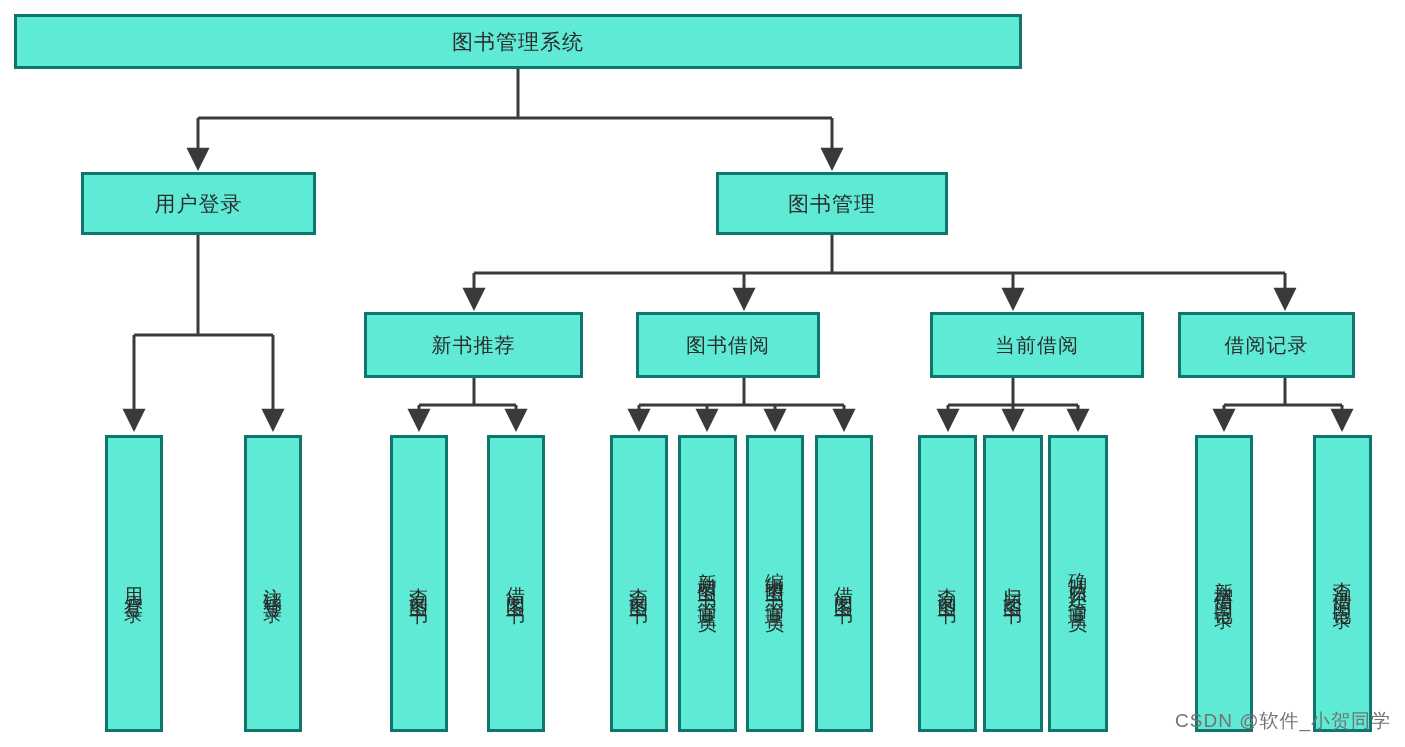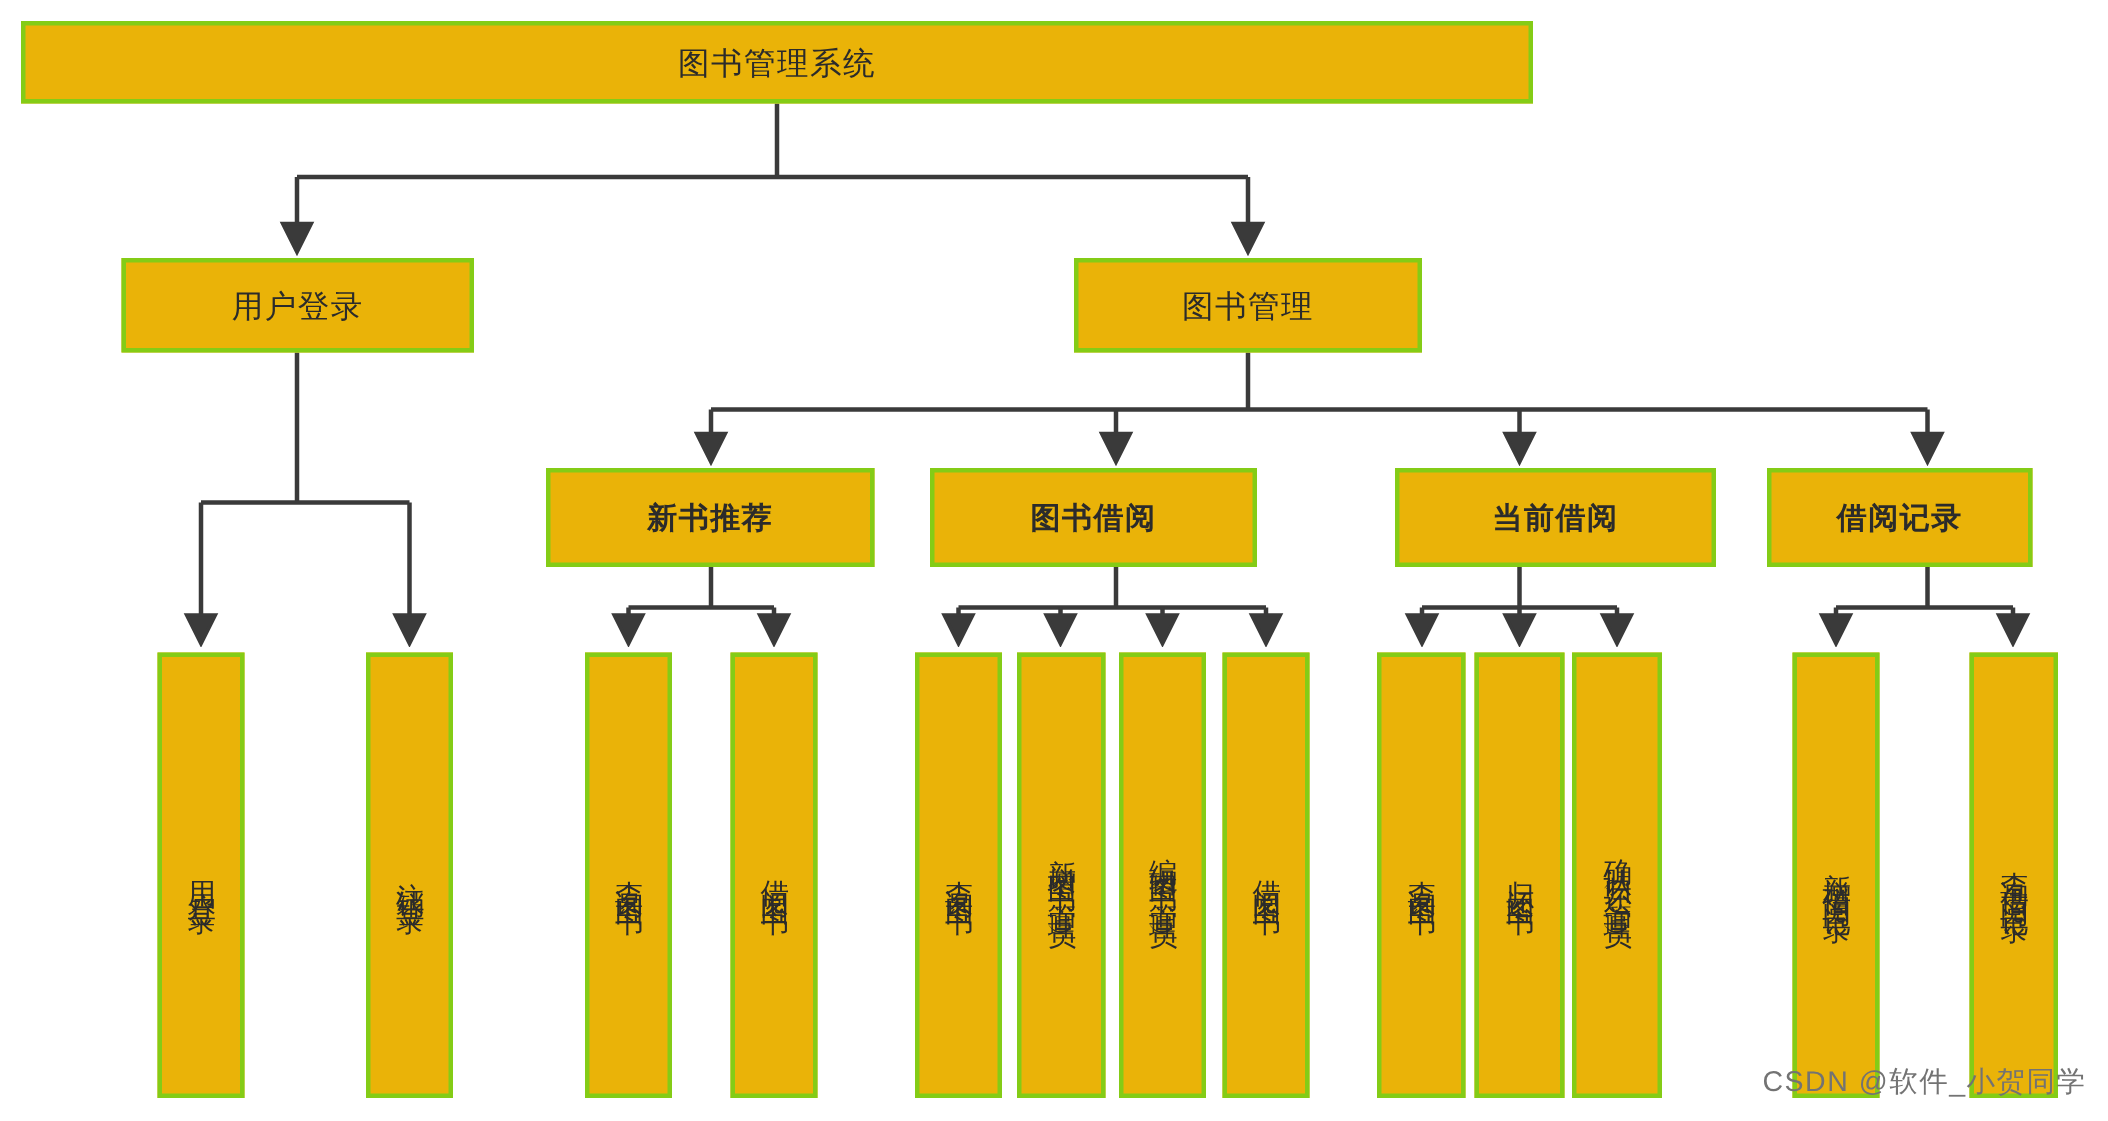--- a/index.html
+++ b/index.html
@@ -7,32 +7,32 @@
     position:relative;
     width:1405px;height:747px;
     background:#ffffff;
     font-family:"Liberation Sans","DejaVu Sans",sans-serif;
     overflow:hidden;
   }
   #connectors{position:absolute;left:0;top:0;z-index:0;}
   .box{
     position:absolute;
     box-sizing:border-box;
-    border:3px solid #84cc16;
-    background:#eab308;
+    border:3px solid #0f766e;
+    background:#5eead4;
     display:flex;
     align-items:center;
     justify-content:center;
     color:#2b2b2b;
     z-index:1;
   }
   .box-h{font-size:21px;letter-spacing:1px;}
   .box-root{left:14px;top:14px;width:1008px;height:55px;}
   .lvl2{height:63px;top:172px;}
-  .lvl3{height:66px;top:312px;font-size:20px;font-weight:bold;}
+  .lvl3{height:66px;top:312px;font-size:20px;}
   .leaf{top:435px;height:297px;}
   .leaf span{
     writing-mode:vertical-rl;
     font-size:19px;
     letter-spacing:6px;
     line-height:1;
     white-space:nowrap;
   }
   #watermark{
     position:absolute;
@@ -97,21 +97,21 @@
       <path d="M1342,405 V428" marker-end="url(#arrow)"></path>
     </g>
   </svg>
 
   <div class="box box-h box-root">图书管理系统</div>
 
   <div class="box box-h lvl2" style="left:81px;width:235px;">用户登录</div>
   <div class="box box-h lvl2" style="left:716px;width:232px;font-family:Liberation Serif, serif;">图书管理</div>
 
   <div class="box box-h lvl3" style="left:364px;width:219px;">新书推荐</div>
-  <div class="box box-h lvl3" style="left:620px;width:218px;">图书借阅</div>
+  <div class="box box-h lvl3" style="left:636px;width:184px;">图书借阅</div>
   <div class="box box-h lvl3" style="left:930px;width:214px;">当前借阅</div>
   <div class="box box-h lvl3" style="left:1178px;width:177px;">借阅记录</div>
 
   <div class="box leaf" style="left:105px;width:58px;">
     <span>用户登录</span>
   </div>
   <div class="box leaf" style="left:244px;width:58px;">
     <span>注销登录</span>
   </div>
 

